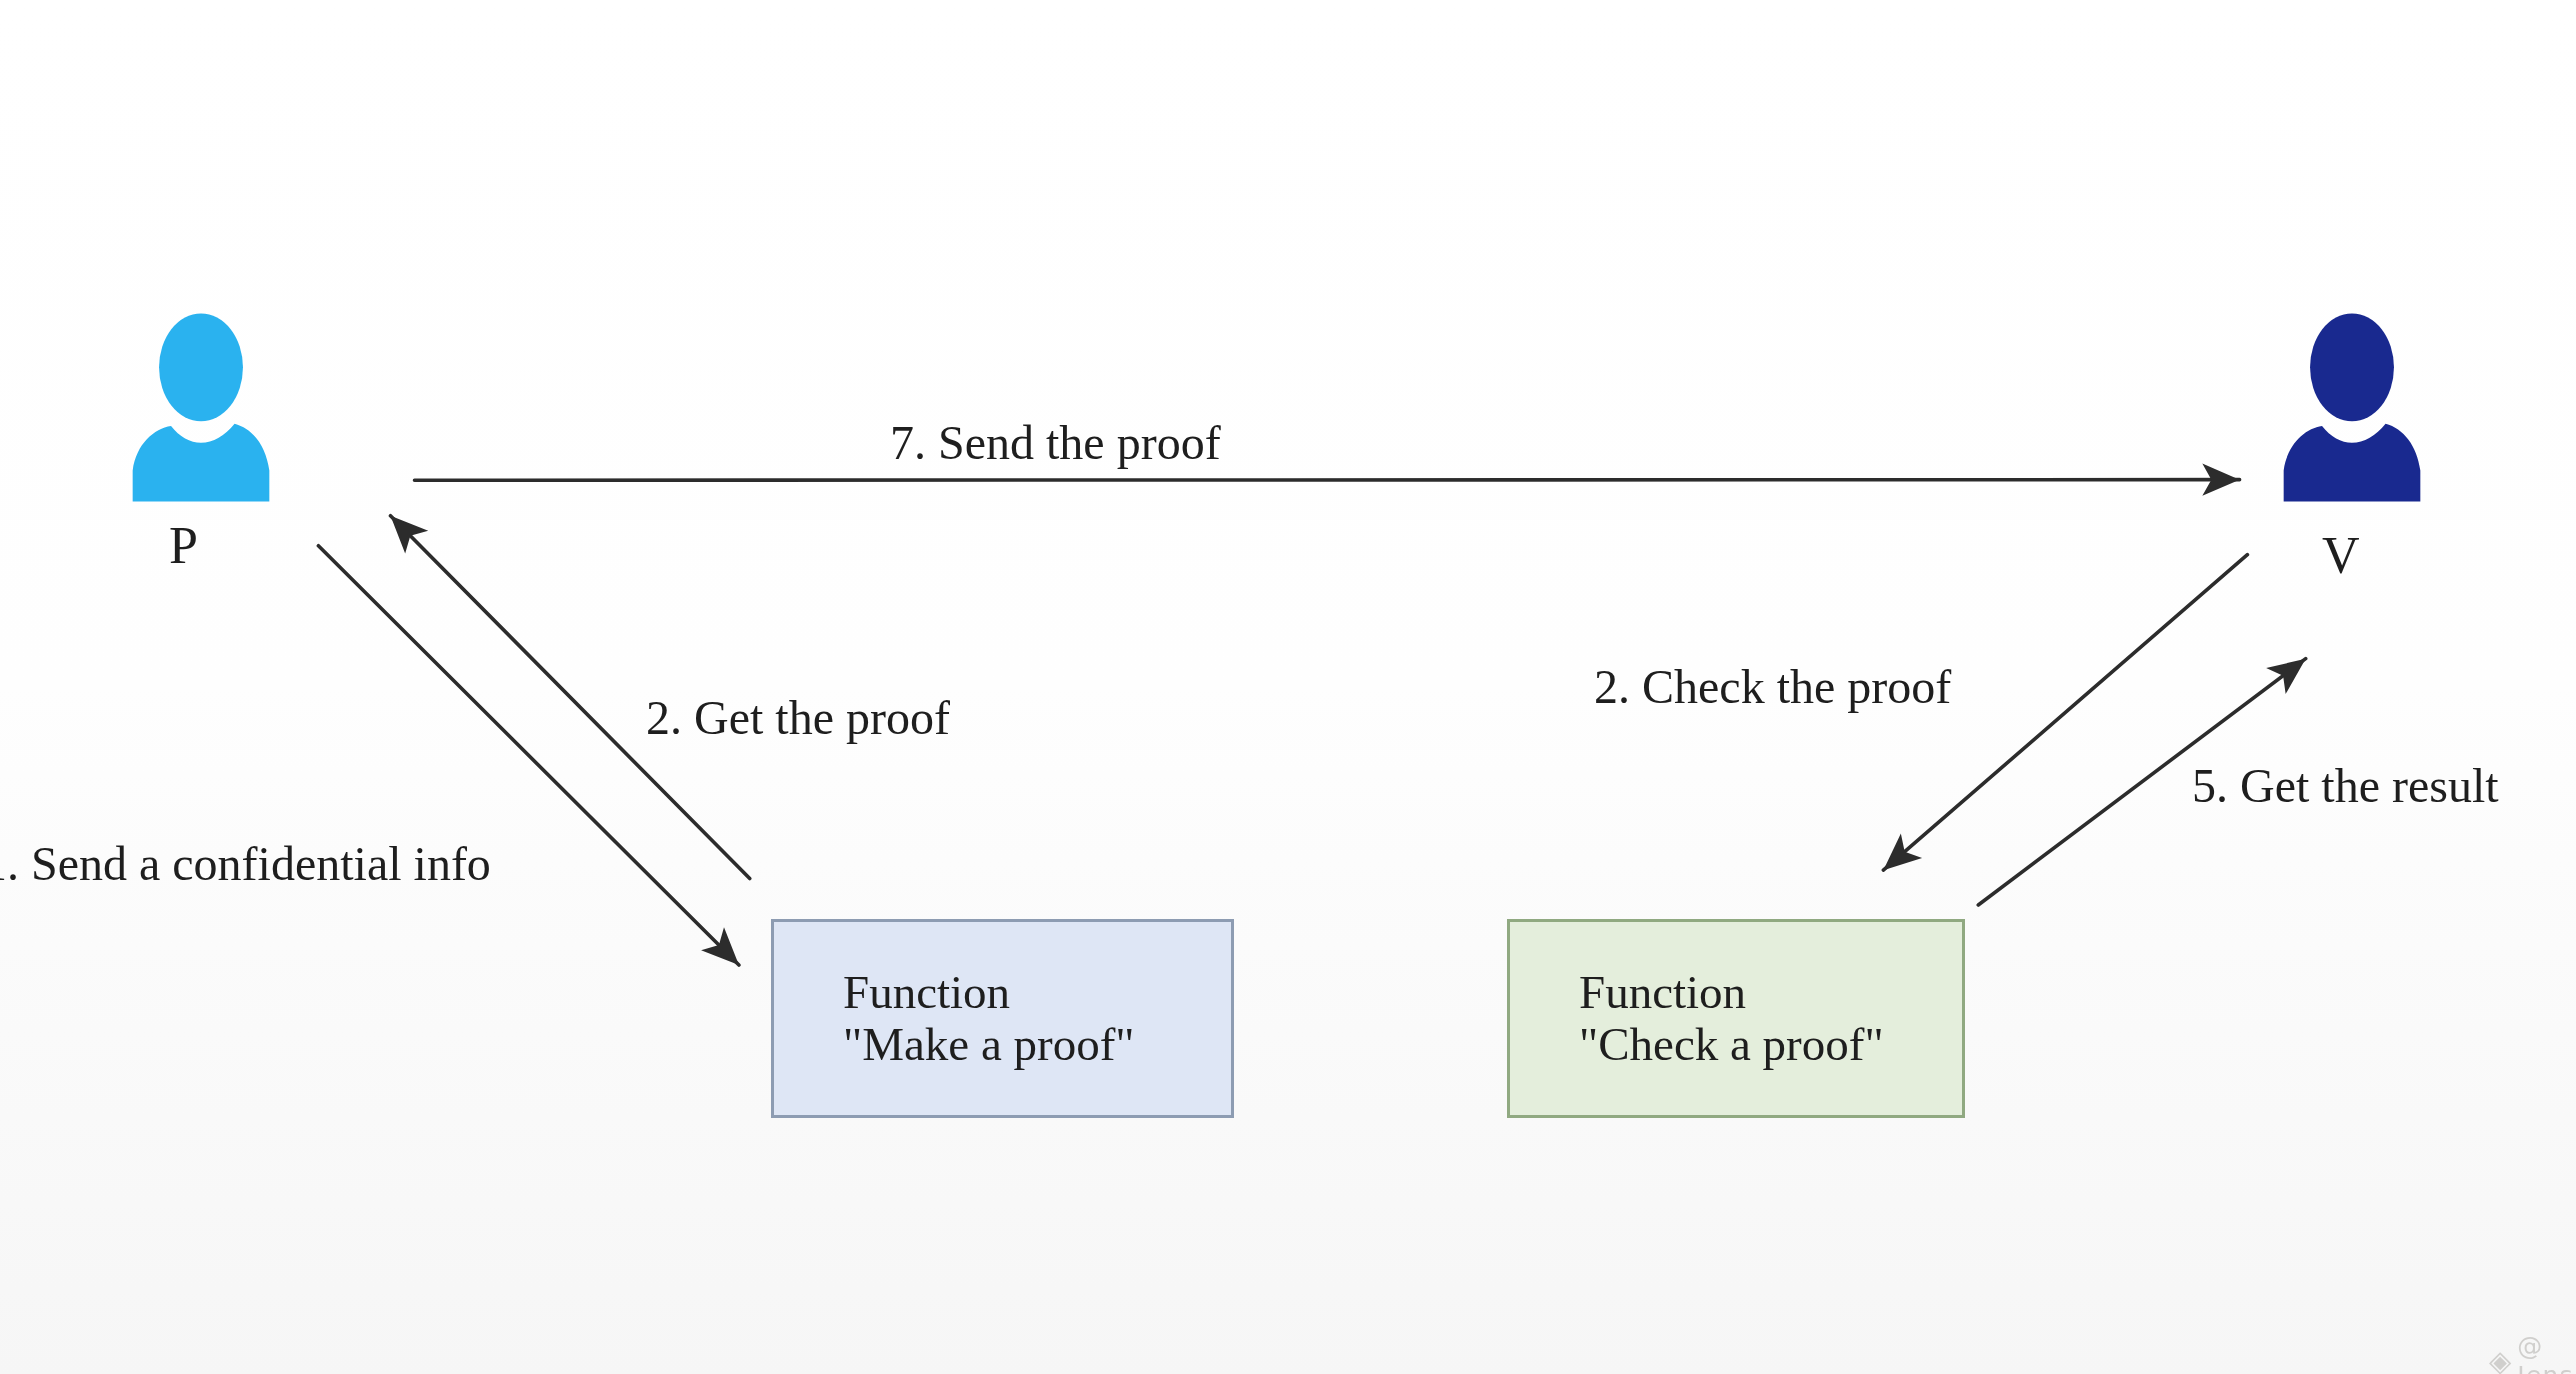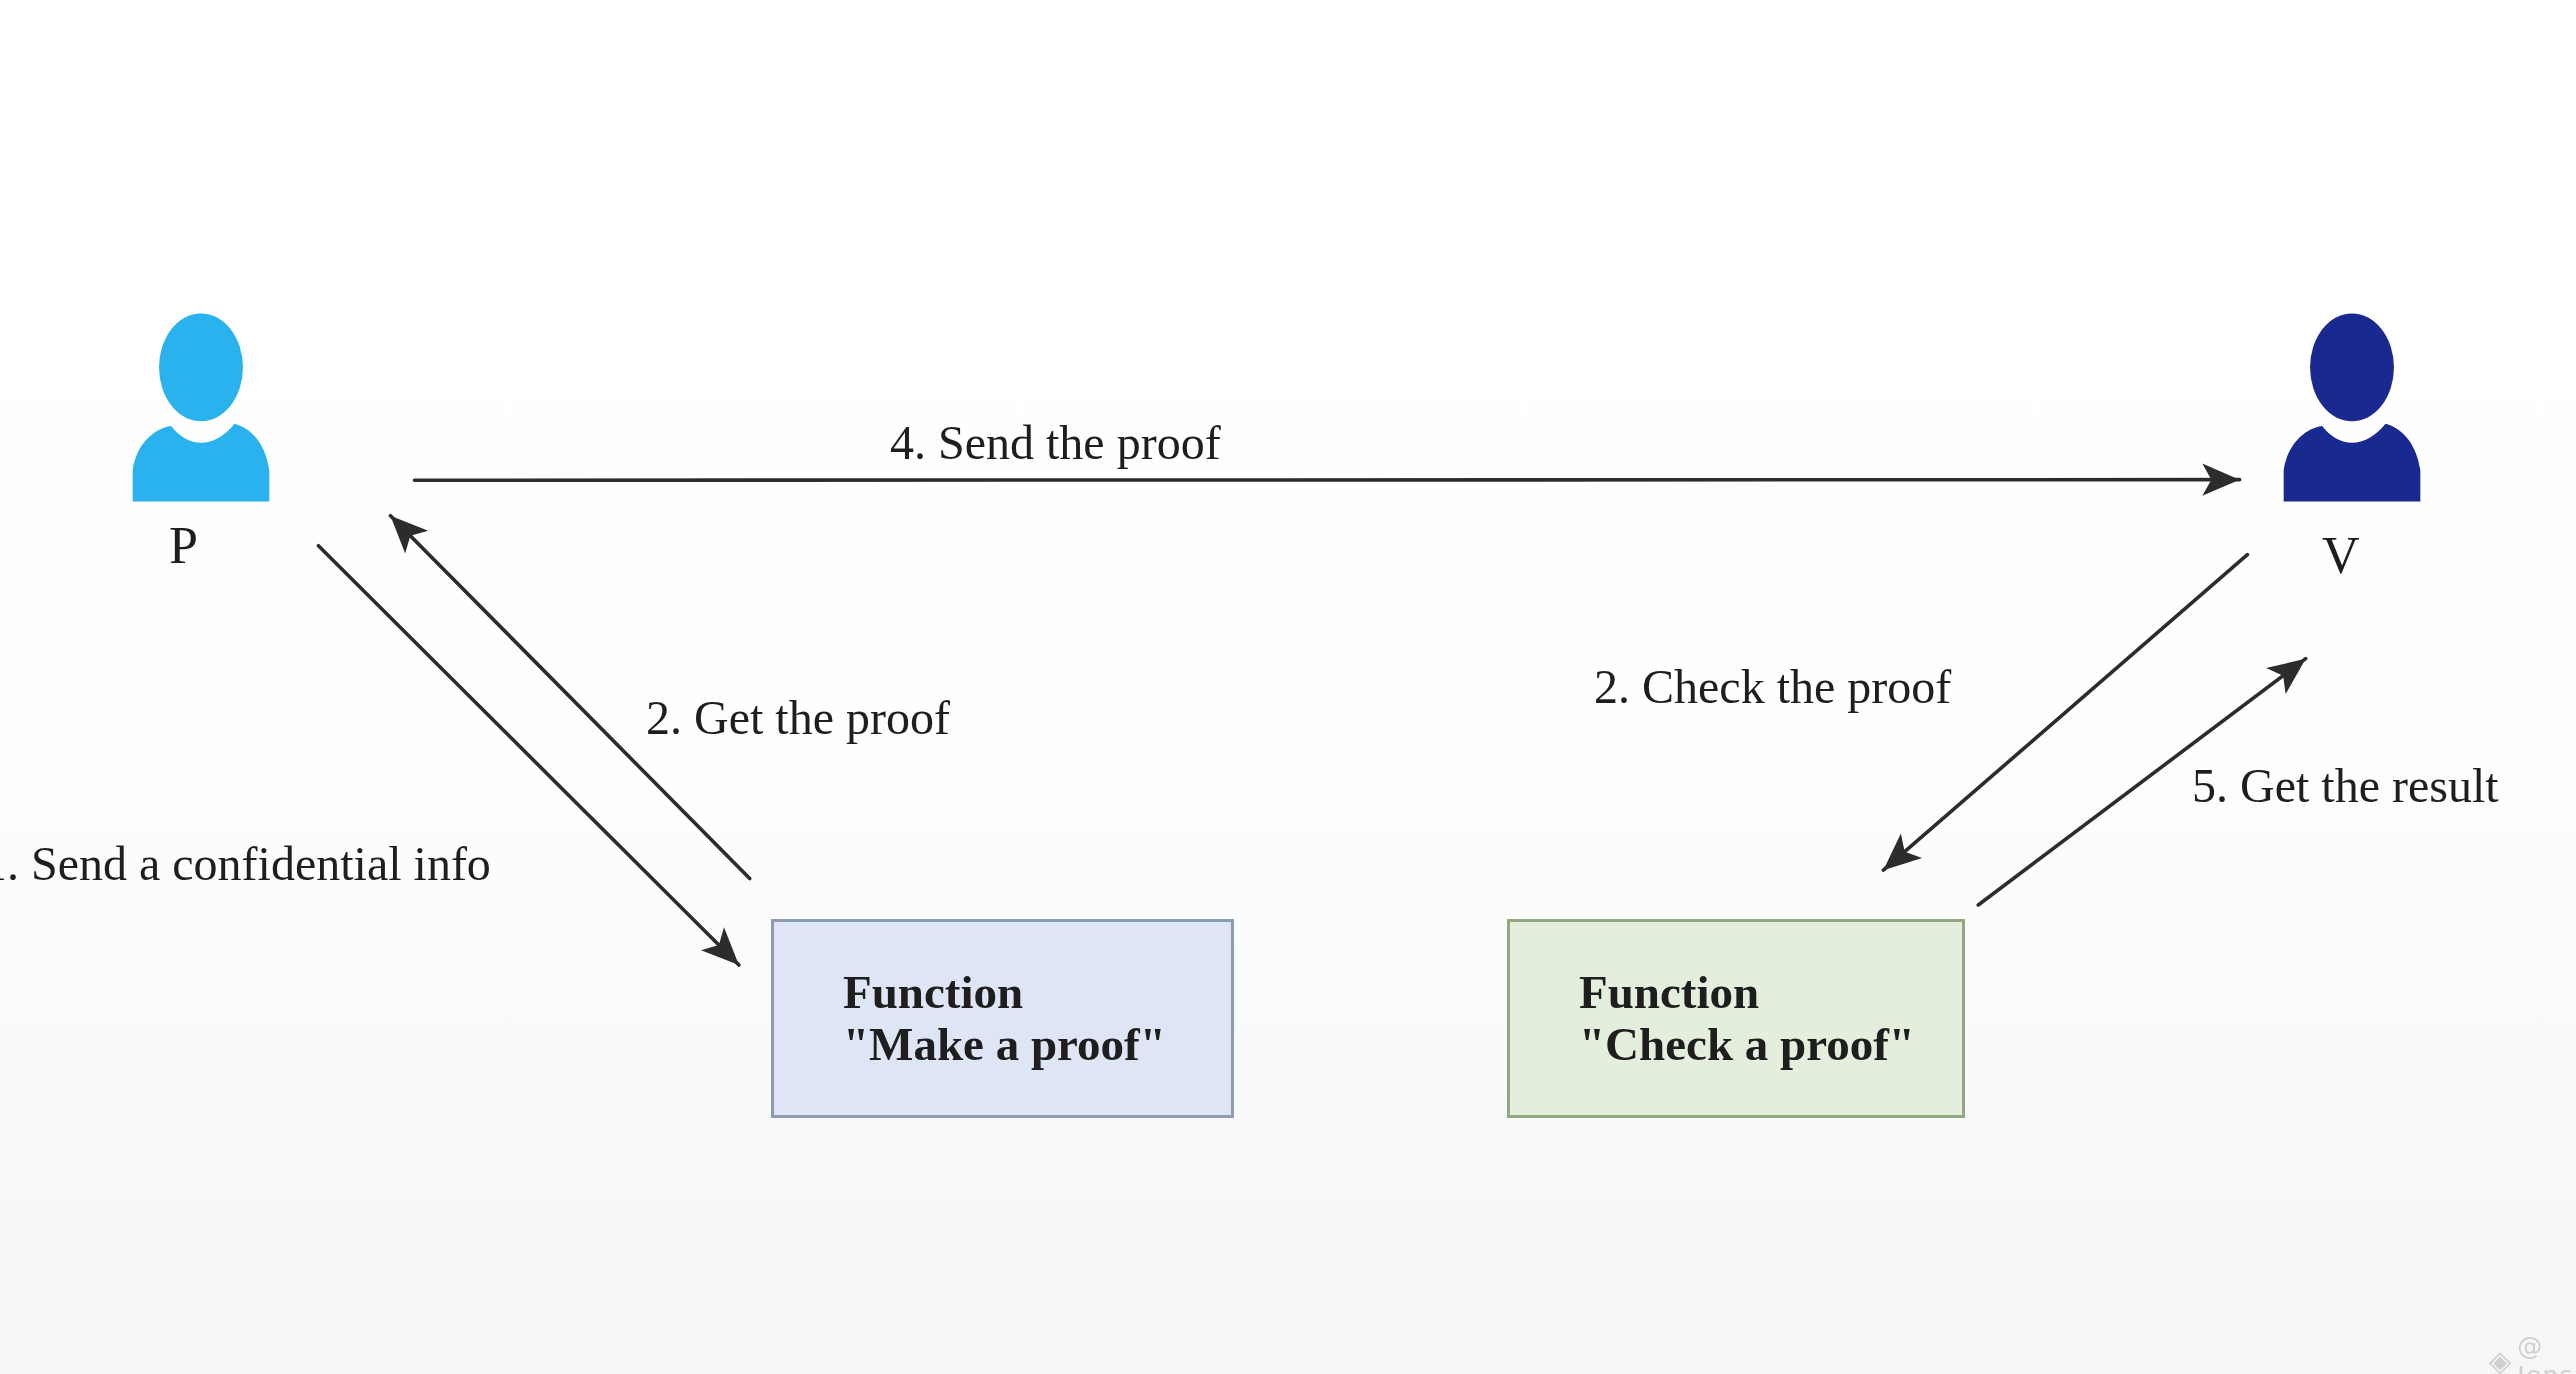--- a/index.html
+++ b/index.html
@@ -26,21 +26,21 @@
   .step-label{position:absolute;font-size:48px;line-height:50px;white-space:nowrap;color:var(--c-text,#1e1e1e)}
   .step-1{left:-17px;top:839px}
   .step-2{left:646px;top:693px}
   .step-3{left:890px;top:418px}
   .step-4{left:1594px;top:662px}
   .step-5{left:2192px;top:761px}
 
   .fbox{
     position:absolute;top:919px;height:199px;box-sizing:border-box;
     border:3px solid;padding:44px 20px 0 69px;
-    font-size:47px;line-height:52px;white-space:nowrap;font-weight:bold;
+    font-size:47px;line-height:52px;white-space:nowrap;
   }
   .fbox-make{left:771px;width:463px;background:var(--c-makeFill,#dee6f5);border-color:var(--c-makeBorder,#8d9cb2)}
   .fbox-check{left:1507px;width:458px;background:var(--c-checkFill,#e4eedc);border-color:var(--c-checkBorder,#90a981)}
 
   .watermark{
     position:absolute;left:2489px;top:1332px;display:flex;align-items:center;gap:6px;
     color:var(--c-watermark,#d0cfcd);
     font-family:"DejaVu Sans","Liberation Sans",sans-serif;
   }
   .wm-icon{font-size:29px;line-height:29px}
@@ -85,21 +85,21 @@
   <div class="person person-verifier">
     <svg viewBox="0 0 140 161" width="168" height="193" xmlns="http://www.w3.org/2000/svg">
       <ellipse cx="70" cy="47" rx="35" ry="45"></ellipse>
       <path d="M13 159 L13 133 C16 111 31 98 45 96 C52 105 61 110 70 110 C80 110 90 104 98 94 C113 98 124 112 127 133 L127 159 Z"></path>
     </svg>
   </div>
   <div class="actor-label label-v">V</div>
 
   <div class="step-label step-1">1. Send a confidential info</div>
   <div class="step-label step-2">2. Get the proof</div>
-  <div class="step-label step-3">4. Send the proof</div>
+  <div class="step-label step-3">7. Send the proof</div>
   <div class="step-label step-4">2. Check the proof</div>
   <div class="step-label step-5">5. Get the result</div>
 
   <div class="fbox fbox-make">
     <div>Function</div>
     <div>"Make a proof"</div>
   </div>
   <div class="fbox fbox-check">
     <div>Function</div>
     <div>"Check a proof"</div>

